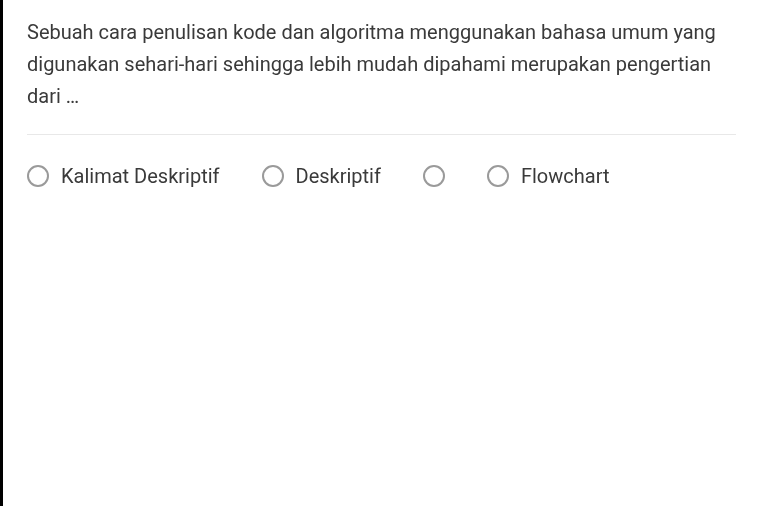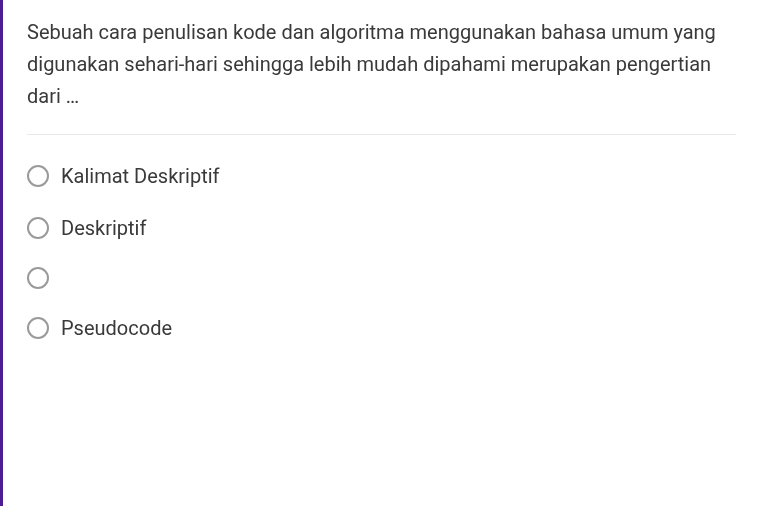--- a/index.html
+++ b/index.html
@@ -7,40 +7,39 @@
       padding: 0;
       box-sizing: border-box;
     }
     body {
       font-family: 'Segoe UI', -apple-system, BlinkMacSystemFont, Roboto, 'Helvetica Neue', Arial, sans-serif;
       background: #fff;
       width: 760px;
       height: 506px;
     }
     .quiz-container {
-      border-left: 3px solid #4c1d95;
+      border-left: 3px solid #000000;
       padding: 16px 24px 8px 24px;
       height: 100%;
     }
     .question-text {
       color: #3a3a3a;
       font-size: 20px;
       line-height: 1.6;
       font-weight: 400;
       margin-bottom: 22px;
     }
     .divider {
       border: none;
       border-top: 1px solid #e8e8e8;
       margin-bottom: 28px;
     }
     .options {
       display: flex;
-      flex-direction: column;
-      gap: 26px;
+      gap: 42px;
     }
     .option {
       display: flex;
       align-items: center;
       gap: 12px;
       cursor: pointer;
     }
     .radio {
       width: 22px;
       height: 22px;
@@ -69,16 +68,16 @@
     </label>
     <label class="option">
       <span class="radio"></span>
       <span class="option-label">Deskriptif</span>
     </label>
     <label class="option">
       <span class="radio"></span>
     </label>
     <label class="option">
       <span class="radio"></span>
-      <span class="option-label">Pseudocode</span>
+      <span class="option-label">Flowchart</span>
     </label>
   </div>
 </div>
 
 </body></html>

